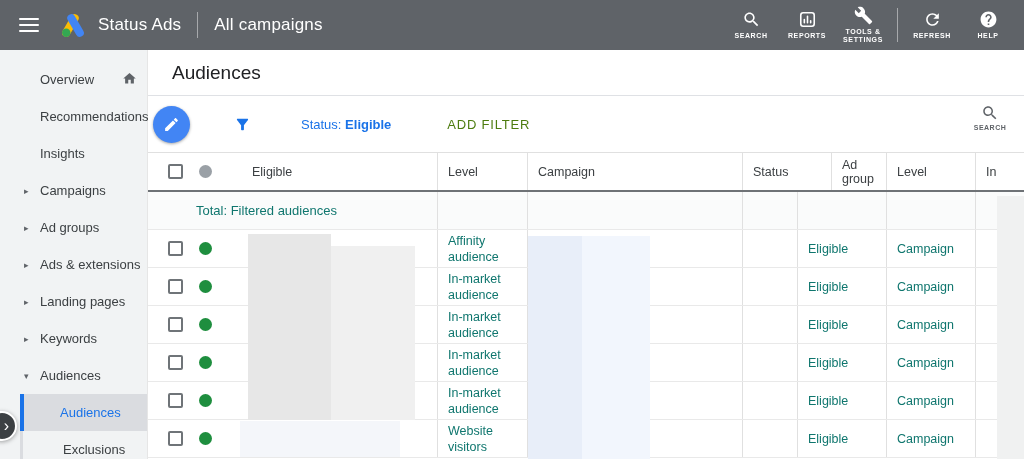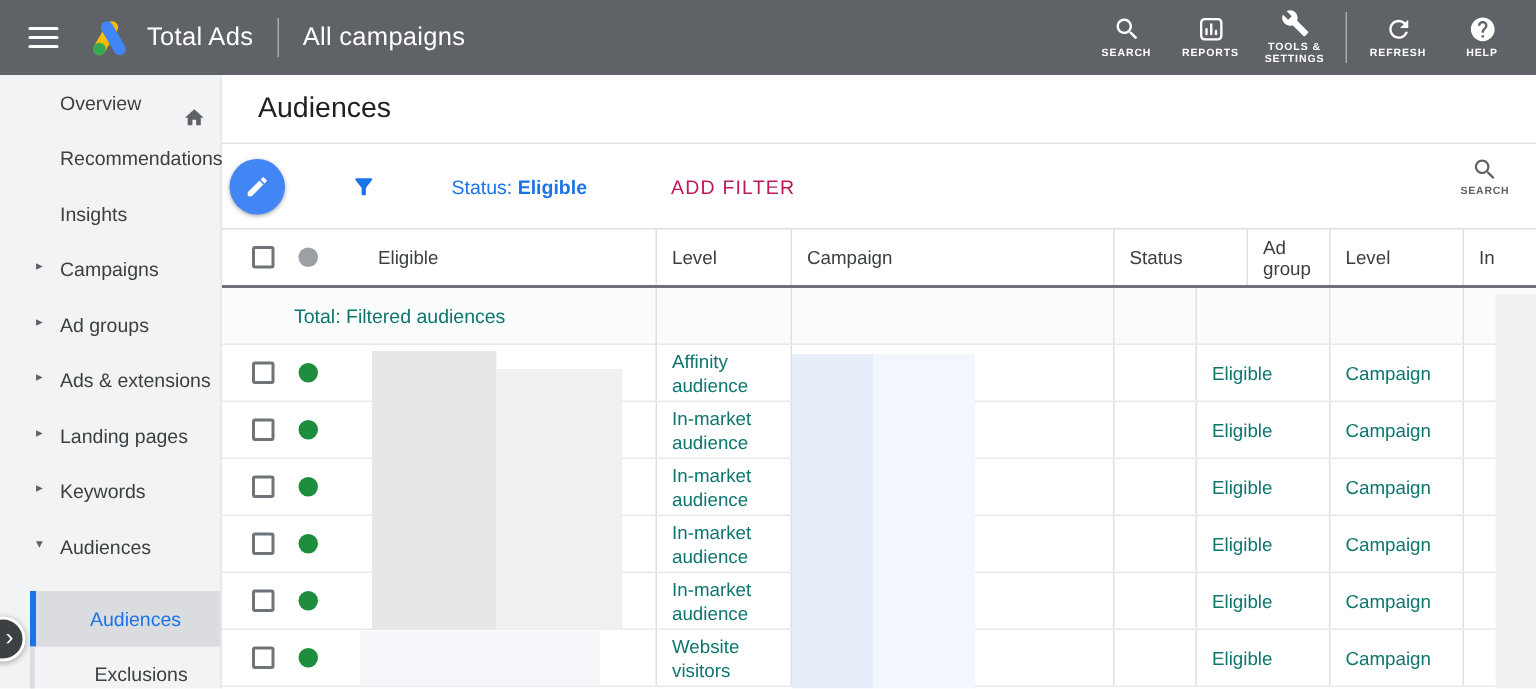--- a/index.html
+++ b/index.html
@@ -20,41 +20,41 @@
   .tb-btn { width:56px; height:50px; display:flex; flex-direction:column; align-items:center; justify-content:center; cursor:pointer; }
   .tb-btn svg { width:19px; height:19px; }
   .tb-btn .lbl { font-size:7px; font-weight:700; letter-spacing:.6px; margin-top:3px; text-align:center; line-height:8px; white-space:pre-line; }
   .tb-vline { width:1px; height:34px; background:rgba(255,255,255,.45); margin:0 6px; }
 
   
   .shell { display:flex; height:409px; position:relative; }
 
   
   .sidebar { width:148px; background:#f1f3f4; border-right:1px solid #e6e6e6; padding-top:11px; color:#3c4043; position:relative; flex:none; }
-  .nav-item { height:37px; display:flex; font-size:13px; cursor:pointer; position:relative; padding-left:40px; }
+  .nav-item { height:37px; display:flex; align-items:center; font-size:13px; cursor:pointer; position:relative; padding-left:40px; }
   .nav-item .arrow { position:absolute; left:24px; font-size:9px; color:#5f6368; }
   .nav-item .home { position:absolute; right:10px; top:10px; }
   .nav-sub { height:37px; display:flex; align-items:center; font-size:13px; cursor:pointer; position:relative; padding-left:40px; margin-left:20px; border-left:3px solid #dadce0; }
   .nav-sub.selected { background:#dadce0; border-left:4px solid #1a73e8; color:#1a73e8; padding-left:36px; }
   .edge-toggle { position:absolute; left:-13px; top:361px; width:30px; height:30px; background:#3c4043; border:2px solid #fff;
     border-radius:50%; color:#fff; display:flex; align-items:center; justify-content:flex-end; padding-right:6px;
     font-size:16px; line-height:1; box-shadow:0 1px 4px rgba(0,0,0,.35); cursor:pointer; z-index:5; }
 
   
   .content { flex:1; display:flex; flex-direction:column; background:#fff; min-width:0; }
   .page-head { height:46px; display:flex; align-items:center; padding-left:24px; border-bottom:1px solid #dfe1e5; }
   .page-title { font-size:19px; color:#202124; font-weight:500; }
 
   .filterbar { height:56px; display:flex; align-items:center; position:relative;gap:22px; }
   .fab { width:37px; height:37px; border-radius:50%; background:#4285f4; display:flex; align-items:center; justify-content:center;
     margin-left:5px; box-shadow:0 1px 3px rgba(0,0,0,.35); cursor:pointer; flex:none; }
   .funnel { margin-left:22px; cursor:pointer; display:flex; }
   .status-chip { margin-left:28px; font-size:13px; color:#1a73e8; cursor:pointer; }
   .status-chip b { font-weight:700; }
-  .add-filter { margin-left:34px; font-size:13px; font-weight:500; letter-spacing:.8px; color:#be185d; cursor:pointer; }
+  .add-filter { margin-left:34px; font-size:13px; font-weight:500; letter-spacing:.8px; color:#4d7c0f; cursor:pointer; }
   .fb-search { position:absolute; right:12px; top:8px; width:44px; display:flex; flex-direction:column; align-items:center; cursor:pointer; }
   .fb-search .lbl { font-size:7px; font-weight:700; letter-spacing:.5px; color:#5f6368; margin-top:2px; }
 
   
   .tablewrap { position:relative; flex:1; }
   .trow { display:flex; width:100%; }
   .cell { border-left:1px solid #e0e0e0; padding-left:10px; display:flex; align-items:center; font-size:12.5px; color:#0f766e; overflow:hidden; }
   .cell.first { border-left:none; padding-left:0; }
   .c-audience { width:289px; flex:none; }
   .c-type { width:90px; flex:none; }
@@ -96,21 +96,21 @@
         <span></span>
       </div>
   </div>
   <div class="logo">
     <svg width="30" height="28" viewBox="0 0 24 24">
       <path d="M6.2 18.6 L13.4 6.2" stroke="#fbbc04" stroke-width="7" stroke-linecap="round" fill="none"></path>
       <path d="M10.6 6.2 L17.8 18.6" stroke="#4285f4" stroke-width="7" stroke-linecap="round" fill="none"></path>
       <circle cx="6.2" cy="18.6" r="3.6" fill="#34a853"></circle>
     </svg>
   </div>
-  <div class="brand-text"><b>Total Ads</b></div>
+  <div class="brand-text"><b>Status Ads</b></div>
   <div class="tb-divider"></div>
   <div class="context">All campaigns</div>
 
   <div class="tb-actions">
     <div class="tb-btn">
       <svg viewBox="0 0 24 24">
           <path fill="#fff" d="M15.5 14h-.79l-.28-.27C15.41 12.59 16 11.11 16 9.5 16 5.91 13.09 3 9.5 3S3 5.91 3 9.5 5.91 16 9.5 16c1.61 0 3.09-.59 4.23-1.57l.27.28v.79l5 4.99L20.49 19l-4.99-5zm-6 0C7.01 14 5 11.99 5 9.5S7.01 5 9.5 5 14 7.01 14 9.5 11.99 14 9.5 14z"></path>
         </svg>
       <span class="lbl">SEARCH</span>
     </div>

